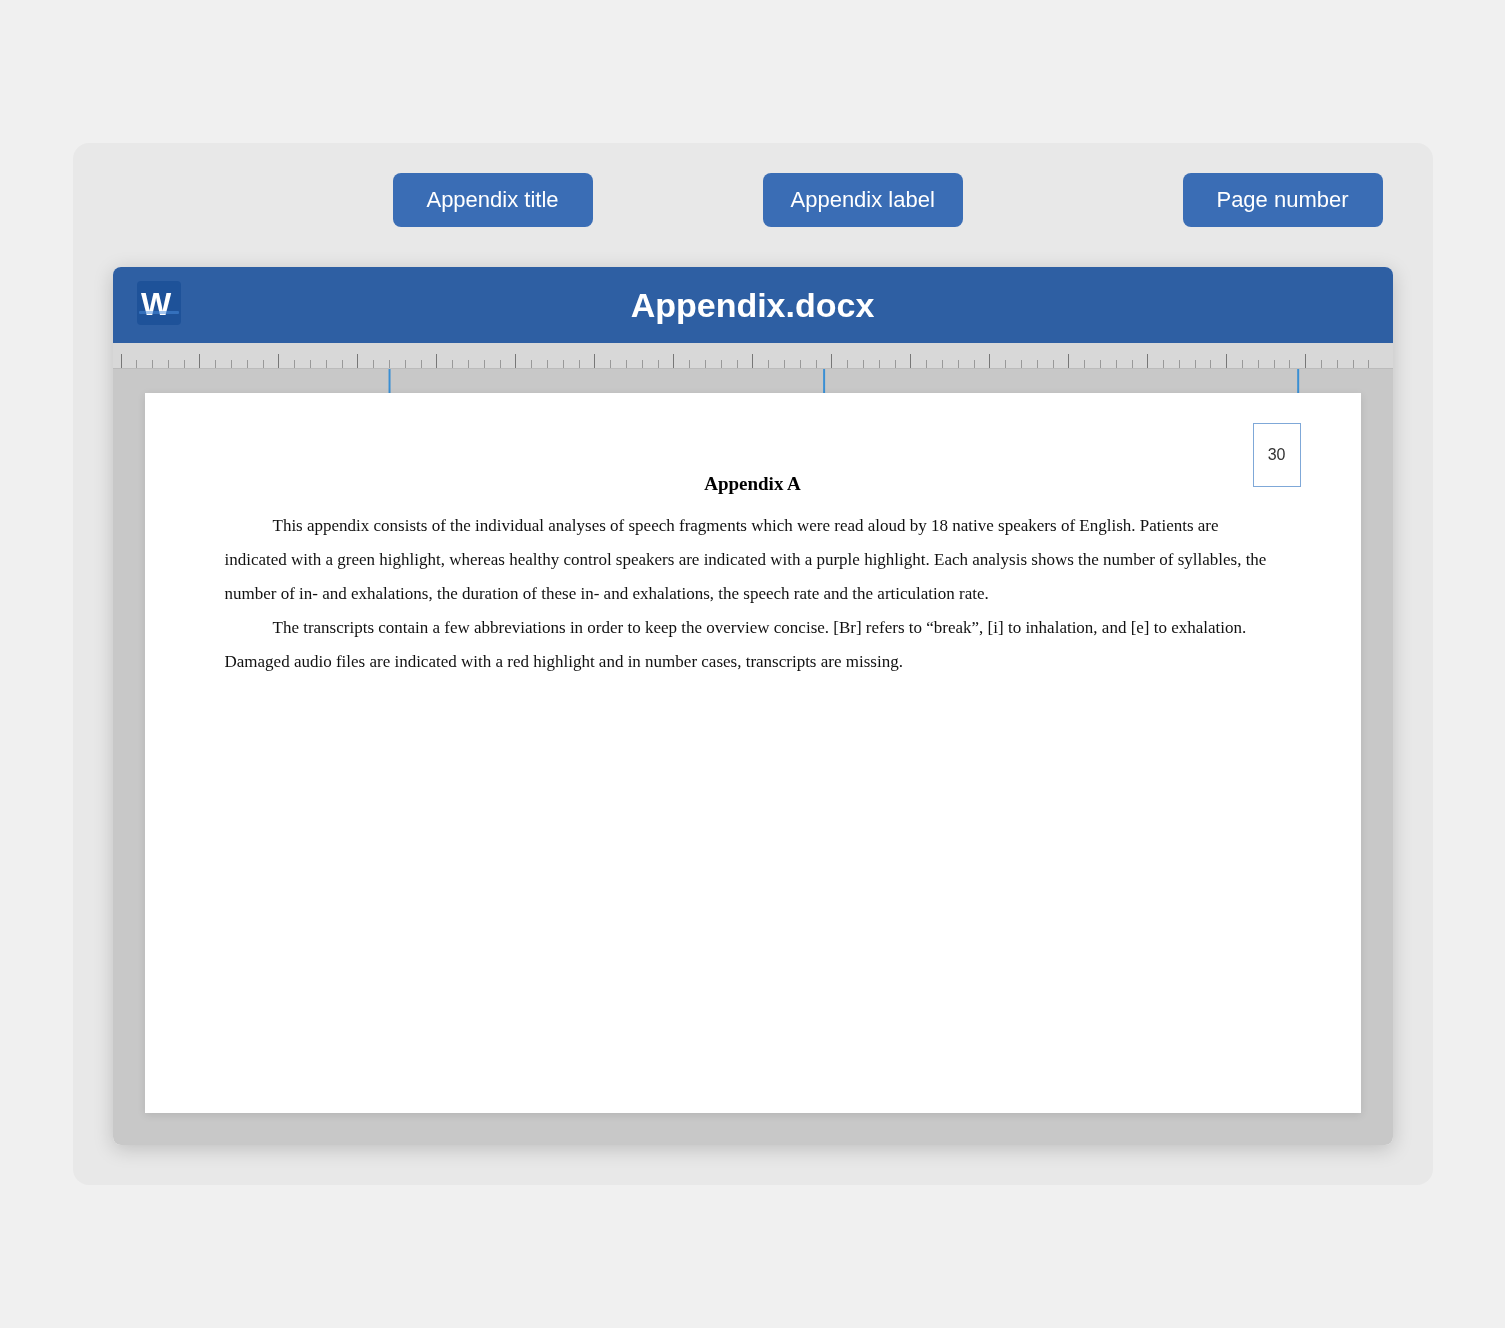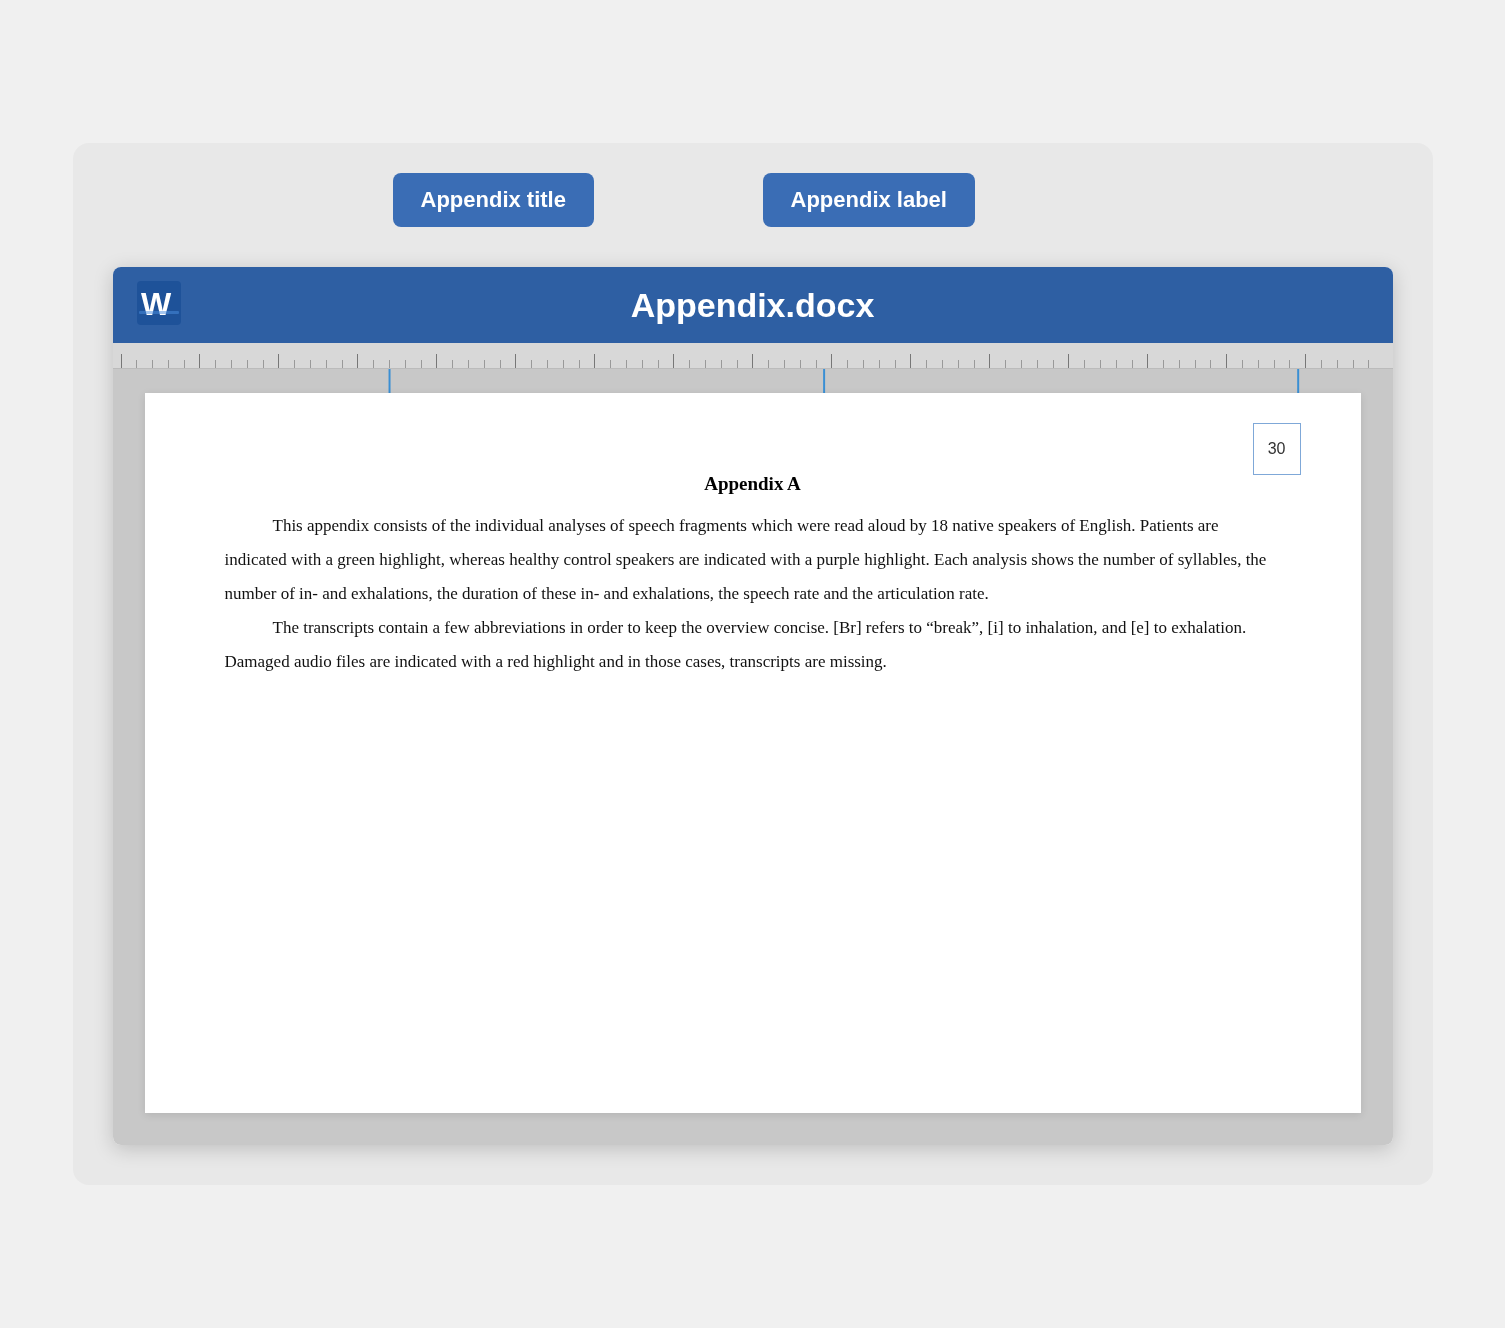--- a/index.html
+++ b/index.html
@@ -30,21 +30,21 @@
       margin-bottom: 14px;
       position: relative;
       height: 80px;
       align-items: flex-start;
     }
 
     .tooltip-label {
       background: #3a6db5;
       color: #fff;
       font-family: Arial, sans-serif;
-      font-weight: bold;
+      font-weight: normal;
       font-size: 22px;
       padding: 14px 28px;
       border-radius: 8px;
       text-align: center;
       min-width: 200px;
     }
 
     .tooltip-appendix-title {
       position: absolute;
       left: 280px;
@@ -139,21 +139,21 @@
       min-height: 720px;
       box-shadow: 0 2px 8px rgba(0,0,0,0.10);
     }
 
     
     .page-number-box {
       position: absolute;
       top: 30px;
       right: 60px;
       border: 1.5px solid #7fa8d8;
-      padding: 16px 14px;
+      padding: 22px 14px;
       font-family: Arial, sans-serif;
       font-size: 16px;
       color: #333;
       background: #fff;
     }
 
     
     .appendix-heading {
       text-align: center;
       font-family: 'Times New Roman', Georgia, serif;
@@ -213,20 +213,21 @@
     }
   </style>
 </head>
 <body>
 
 <div class="outer-container">
 
   <div class="tooltip-row">
     <div class="tooltip-label tooltip-appendix-title">Appendix title</div>
     <div class="tooltip-label tooltip-appendix-label">Appendix label</div>
+    <div class="tooltip-label tooltip-page-number">Page number</div>
   </div>
 
   <div class="word-window">
 
     <div class="word-title-bar">
       <div class="word-icon">
         
         <svg viewBox="0 0 44 44" fill="none" xmlns="http://www.w3.org/2000/svg">
           <rect width="44" height="44" rx="4" fill="#1e5299"></rect>
           <text x="4" y="34" font-family="Arial" font-weight="900" font-size="32" fill="white">W</text>
@@ -344,21 +345,21 @@
       </svg>
 
       <div class="doc-page">
 
         <div class="page-number-box">30</div>
 
         <div class="appendix-heading">Appendix A</div>
 
 
         <p class="doc-paragraph">This appendix consists of the individual analyses of speech fragments which were read aloud by 18 native speakers of English. Patients are indicated with a green highlight, whereas healthy control speakers are indicated with a purple highlight. Each analysis shows the number of syllables, the number of in- and exhalations, the duration of these in- and exhalations, the speech rate and the articulation rate.</p>
-        <p class="doc-paragraph" style="margin-top:0;">The transcripts contain a few abbreviations in order to keep the overview concise. [Br] refers to “break”, [i] to inhalation, and [e] to exhalation. Damaged audio files are indicated with a red highlight and in those cases, transcripts are missing.</p>
+        <p class="doc-paragraph" style="margin-top:0;">The transcripts contain a few abbreviations in order to keep the overview concise. [Br] refers to “break”, [i] to inhalation, and [e] to exhalation. Damaged audio files are indicated with a red highlight and in number cases, transcripts are missing.</p>
 
       </div>
 
     </div>
 
   </div>
 
 
 </div>
 

